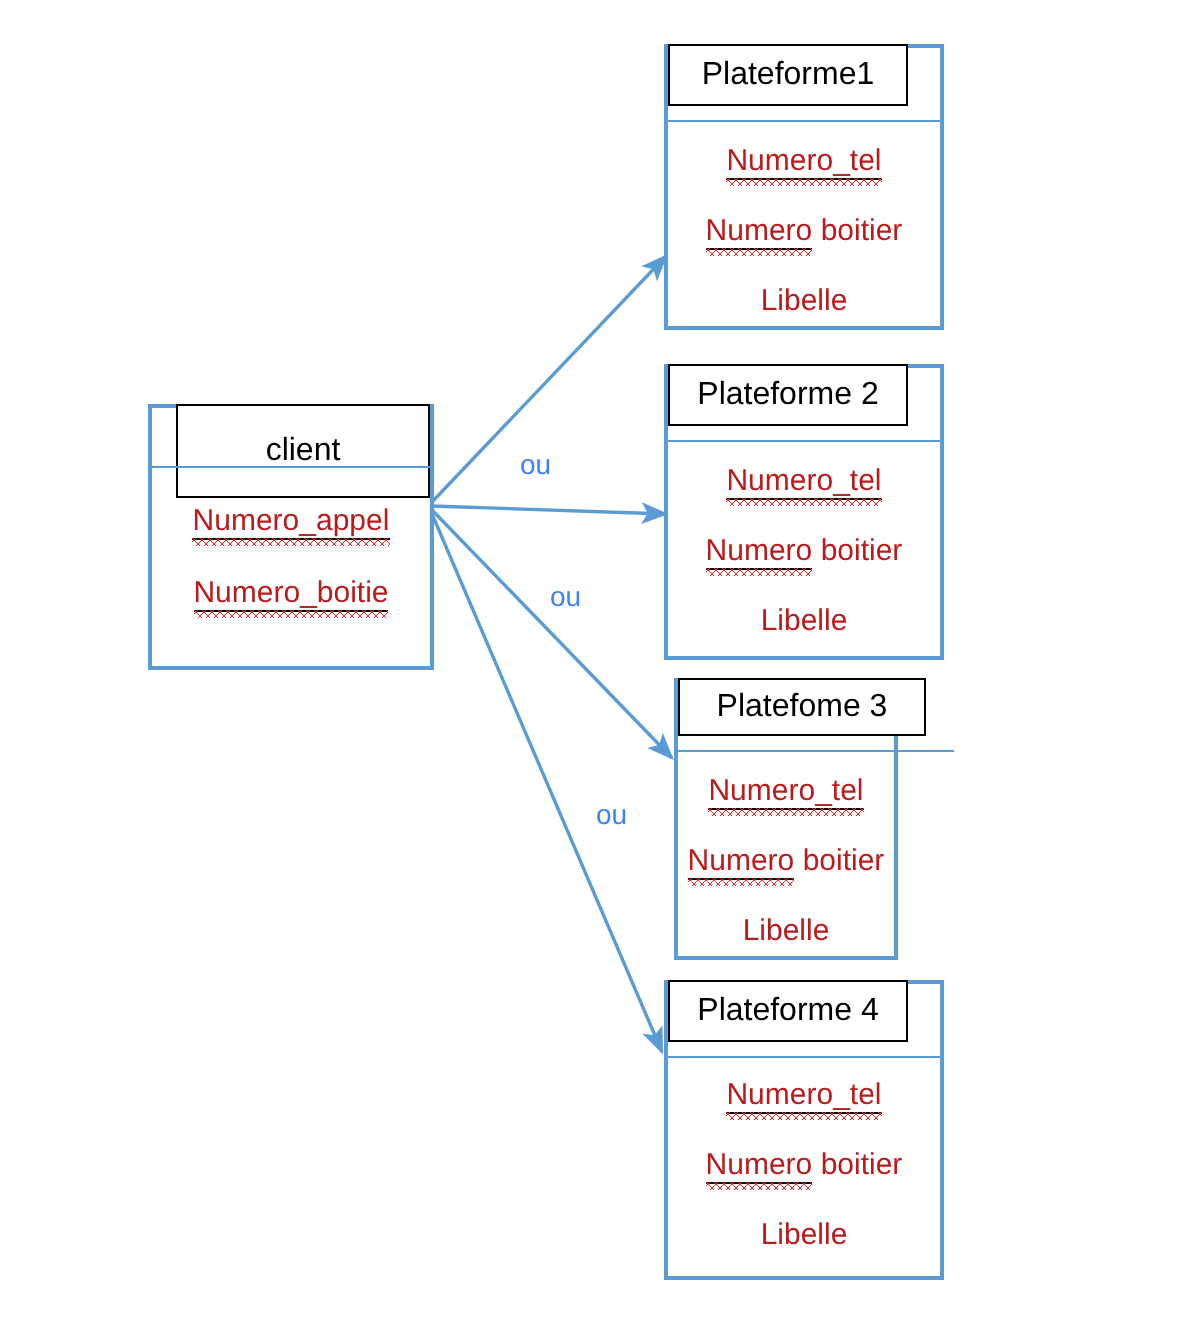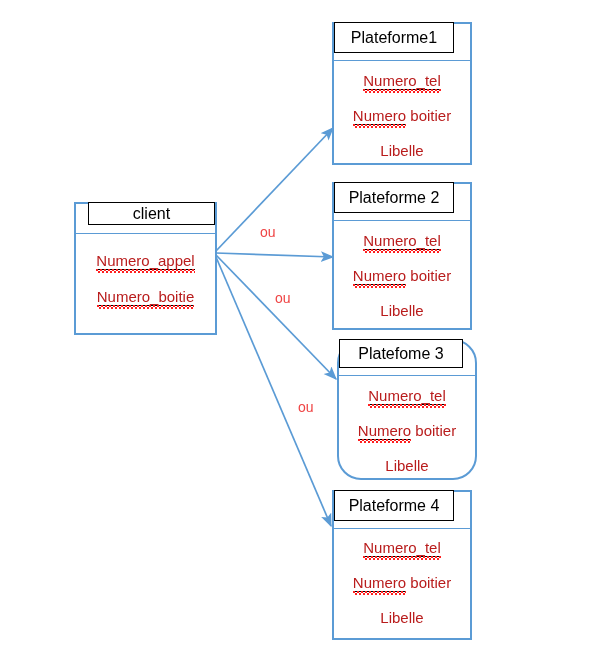--- a/index.html
+++ b/index.html
@@ -81,21 +81,21 @@
     position: absolute;
     left: 0;
     top: 0;
     width: 601px;
     height: 667px;
     pointer-events: none;
   }
   .edge-label {
     position: absolute;
     font-size: 14px;
-    color: #ef4444;
+    color: #3b82f6;
     white-space: nowrap;
   }
 </style>
 </head>
 <body>
 
 <div id="canvas">
 
   <svg id="connectors" viewBox="0 0 601 667" xmlns="http://www.w3.org/2000/svg">
     <defs>
@@ -111,21 +111,21 @@
     <line x1="216" y1="255" x2="336" y2="379" stroke="#5b9bd5" stroke-width="1.7" marker-end="url(#ah)"></line>
 
     <line x1="216" y1="257" x2="331" y2="526" stroke="#5b9bd5" stroke-width="1.7" marker-end="url(#ah)"></line>
   </svg>
 
   <div class="edge-label" style="left:260px; top:224px;">ou</div>
   <div class="edge-label" style="left:275px; top:290px;">ou</div>
   <div class="edge-label" style="left:298px; top:399px;">ou</div>
 
   <div class="entity" style="left:74px; top:202px; width:143px; height:133px;">
-    <div class="entity-header" style="left:12px; top:-2px; width:127px; height:23px;">
+    <div class="entity-header" style="left:12px; top:-2px; width:127px; height:47px;">
       <span>client</span>
     </div>
     <div class="entity-divider" style="left:-2px; top:29px; width:143px;"></div>
 
     <div class="attr" style="top:48px;">
       <span class="attr-inner">
         <span class="u">Numero_appel</span>
       </span>
     </div>
     <div class="attr" style="top:84px;">
@@ -174,21 +174,21 @@
         <span class="u">Numero</span><span> boitier</span>
       </span>
     </div>
     <div class="attr" style="top:118px;">
       <span class="attr-inner">
         <span>Libelle</span>
       </span>
     </div>
   </div>
 
-  <div class="entity" style="left:337px; top:339px; width:140px; height:141px;border-radius:24px;">
+  <div class="entity" style="left:337px; top:339px; width:112px; height:141px;">
     <div class="entity-header" style="left:0px; top:-2px; width:124px; height:29px;">
       <span>Platefome 3</span>
     </div>
     <div class="entity-divider" style="left:-2px; top:34px; width:140px;"></div>
 
     <div class="attr" style="top:46px;">
       <span class="attr-inner">
         <span class="u">Numero_tel</span>
       </span>
     </div>

